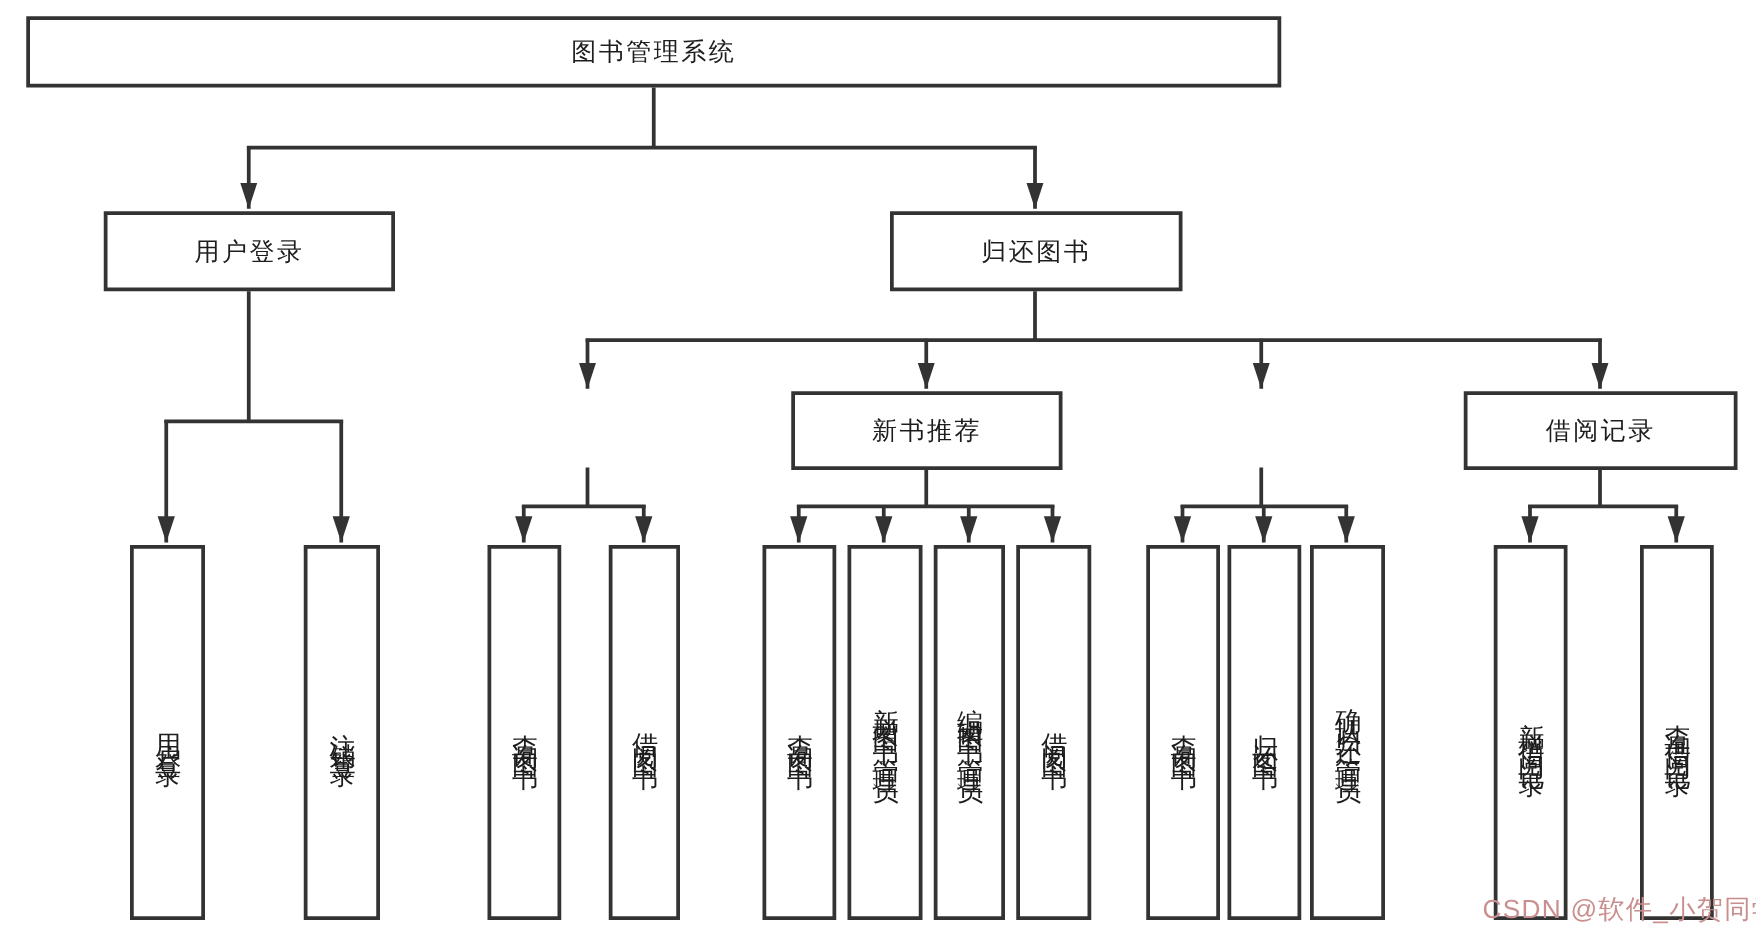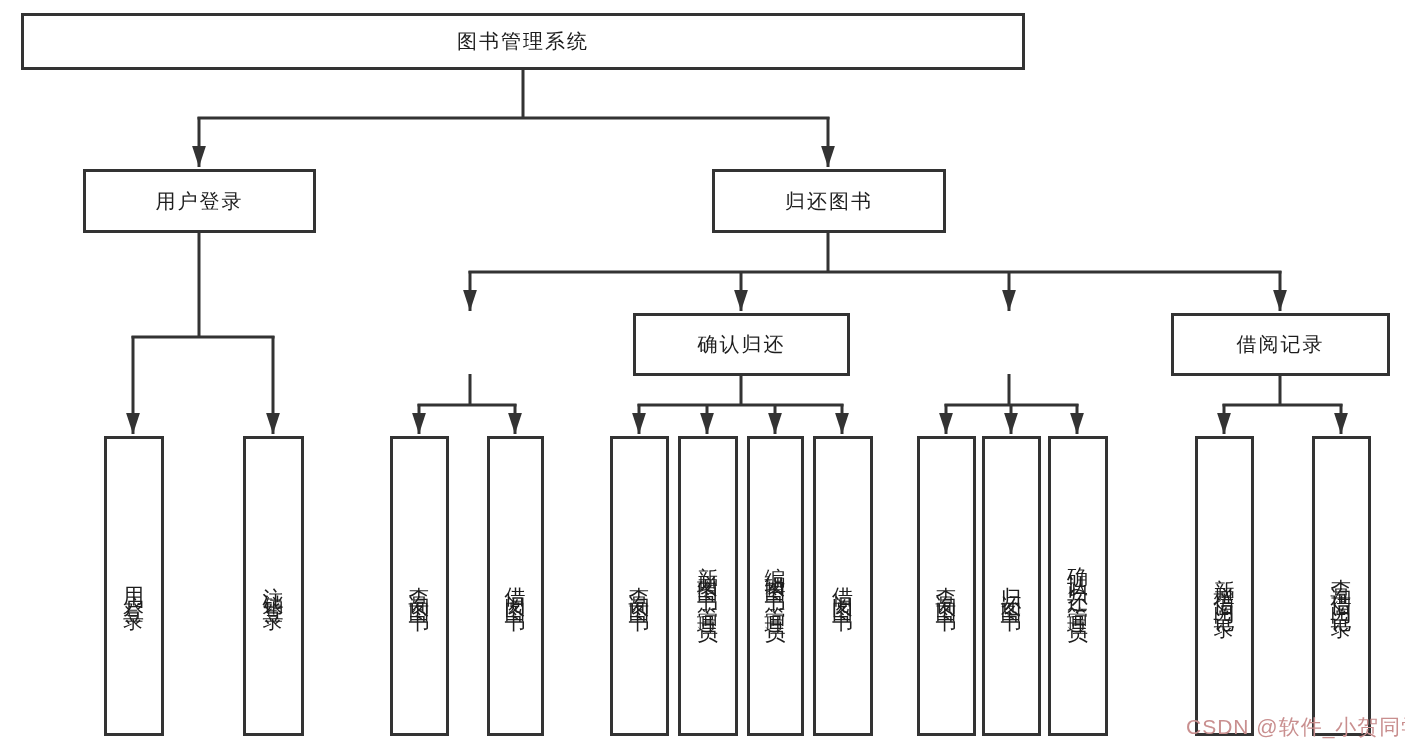--- a/index.html
+++ b/index.html
@@ -98,21 +98,21 @@
   </div>
 
   <div class="box hbox" style="left:83px;top:169px;width:233px;height:64px">
     <span class="label">用户登录</span>
   </div>
   <div class="box hbox" style="left:712px;top:169px;width:234px;height:64px">
     <span class="label">归还图书</span>
   </div>
 
   <div class="box hbox" style="left:633px;top:313px;width:217px;height:63px">
-    <span class="label">确认归还</span>
+    <span class="label">新书推荐</span>
   </div>
   <div class="box hbox" style="left:1171px;top:313px;width:219px;height:63px">
     <span class="label">借阅记录</span>
   </div>
 
   <div class="box vbox" style="left:104px;top:436px;width:60px;height:300px">
     <span class="label">用户登录</span>
   </div>
   <div class="box vbox" style="left:243px;top:436px;width:61px;height:300px">
     <span class="label">注销登录</span>

